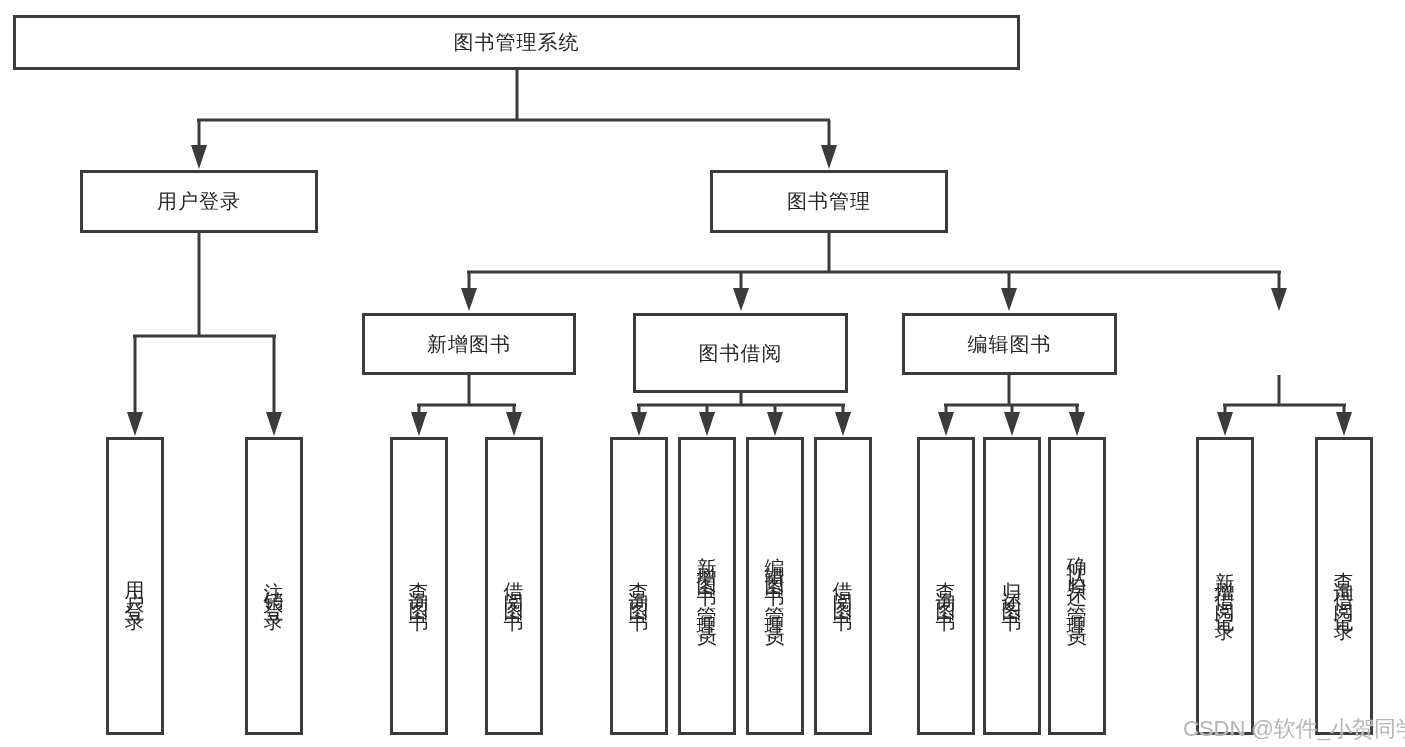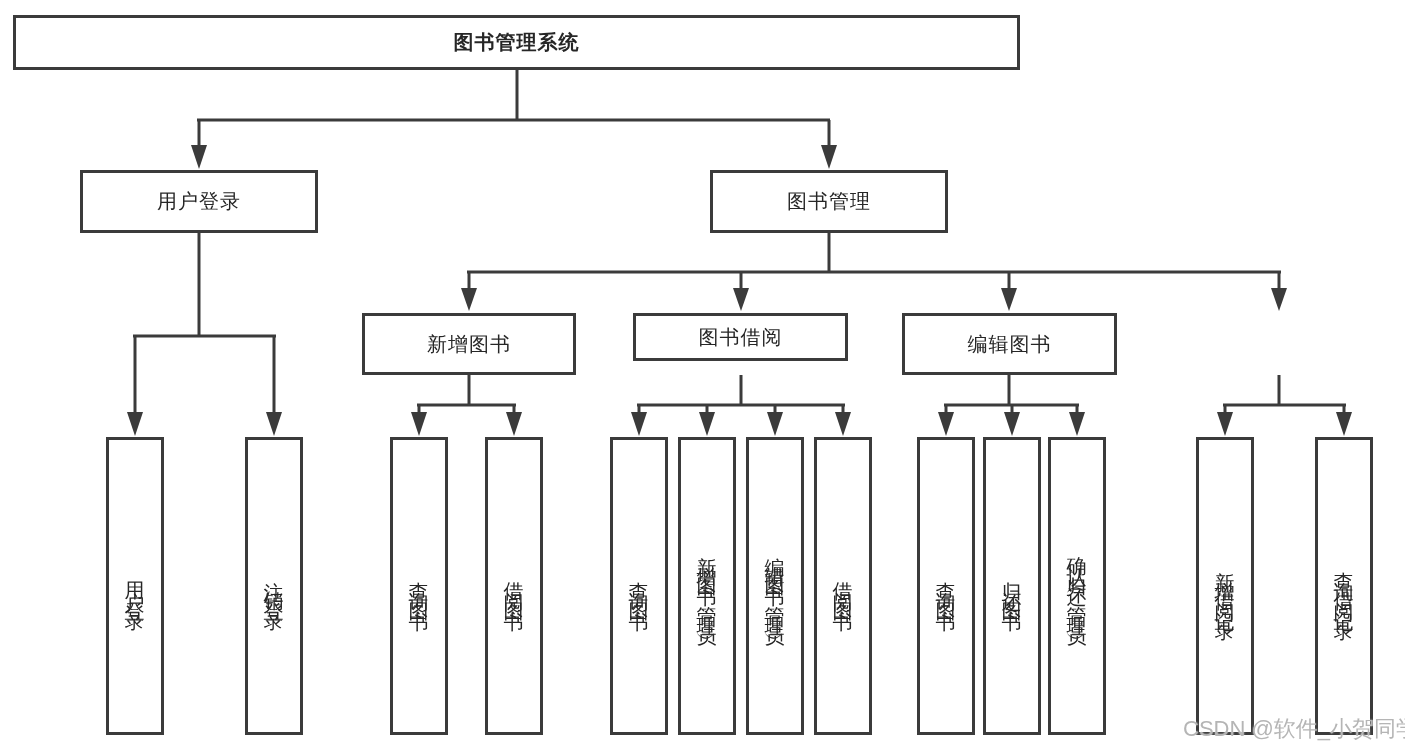--- a/index.html
+++ b/index.html
@@ -129,35 +129,35 @@
     <g>
       <line x1="1279" y1="375" x2="1279" y2="405"></line>
       <line x1="1223" y1="405" x2="1346" y2="405"></line>
       <line x1="1225" y1="405" x2="1225" y2="414"></line>
       <polygon points="1217,412 1233,412 1225,436"></polygon>
       <line x1="1344" y1="405" x2="1344" y2="414"></line>
       <polygon points="1336,412 1352,412 1344,436"></polygon>
     </g>
   </svg>
 
-  <div class="hbox" style="left:13px;top:15px;width:1007px;height:55px;font-weight:bold;">
+  <div class="hbox" style="left:13px;top:15px;width:1007px;height:55px;">
     <span>图书管理系统</span>
   </div>
 
   <div class="hbox" style="left:80px;top:170px;width:238px;height:63px;">
     <span>用户登录</span>
   </div>
   <div class="hbox" style="left:710px;top:170px;width:238px;height:63px;">
     <span>图书管理</span>
   </div>
 
   <div class="hbox" style="left:362px;top:313px;width:214px;height:62px;">
     <span>新增图书</span>
   </div>
-  <div class="hbox" style="left:633px;top:313px;width:215px;height:48px;">
+  <div class="hbox" style="left:633px;top:313px;width:215px;height:80px;">
     <span>图书借阅</span>
   </div>
   <div class="hbox" style="left:902px;top:313px;width:215px;height:62px;">
     <span>编辑图书</span>
   </div>
 
   <div class="vbox" style="left:106px;">
     <span>用户登录</span>
   </div>
   <div class="vbox" style="left:245px;">

